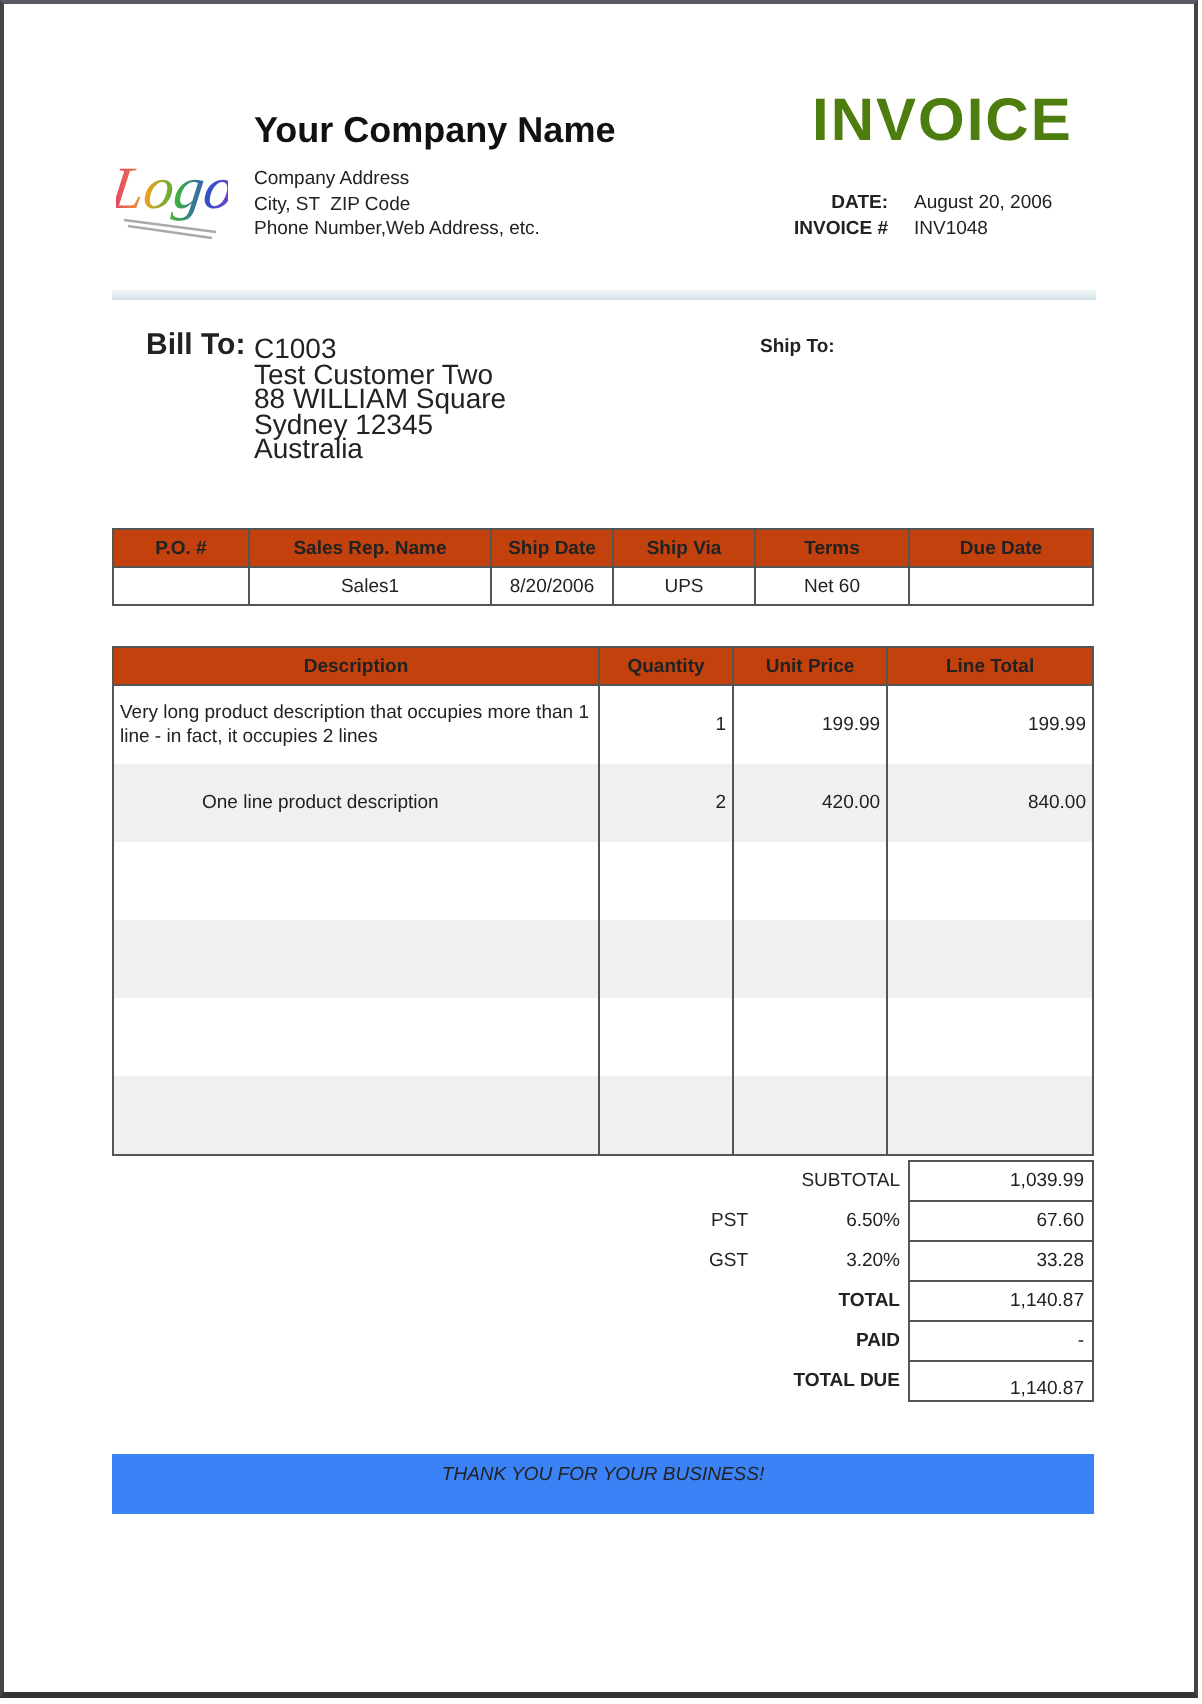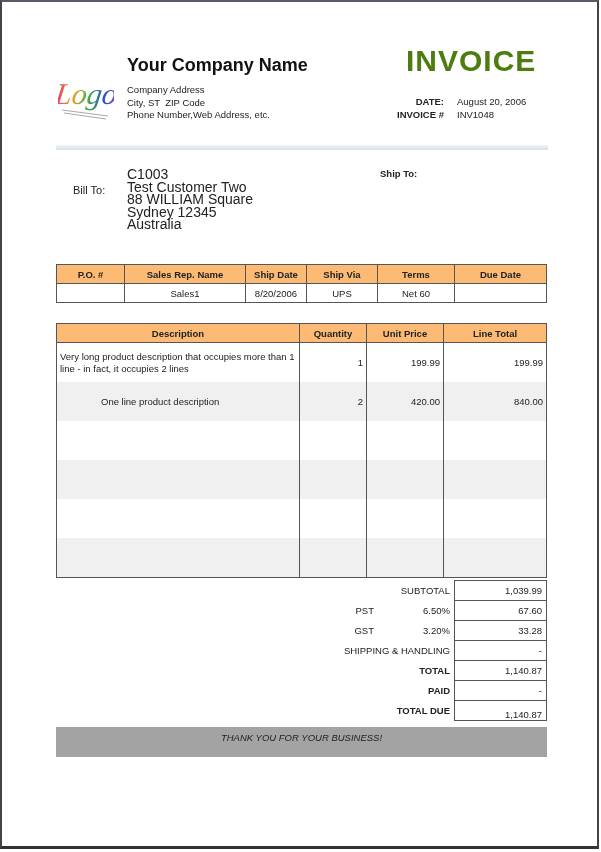--- a/index.html
+++ b/index.html
@@ -9,40 +9,40 @@
            border-top:2px solid #5a5a66; border-left:2px solid #444; border-right:2px solid #444; border-bottom:3px solid #333; box-sizing:border-box; }
   .abs { position:absolute; }
   .logo { left:58px; top:62px; width:56px; height:62px; }
   .company { left:127px; top:55px; font-size:18px; font-weight:bold; color:#111; }
   .addr { left:127px; top:84px; font-size:9.5px; line-height:12.6px; color:#222; }
   .invoice-title { left:406px; top:44px; font-size:30px; font-weight:bold; color:#4d7c0f; letter-spacing:1px; }
   .meta-label { font-size:9.5px; font-weight:bold; text-align:right; width:90px; }
   .meta-val { font-size:9.5px; }
   .divider { left:56px; top:145px; width:492px; height:4px;
              background:linear-gradient(#e9f0f4,#d6e3ea); border-top:1px solid #eef3f6; }
-  .billlabel { left:73px; top:184px; font-size:11px; font-weight:normal; }
+  .billlabel { left:73px; top:164px; font-size:15px; font-weight:bold; }
   .billto { left:127px; top:168px; font-size:14px; line-height:12.6px; }
   .shiplabel { left:380px; top:168px; font-size:9.5px; font-weight:bold; }
   table { border-collapse:collapse; position:absolute; font-size:9.5px; }
-  th { background:#fdba74; font-weight:bold; border:1px solid #555; height:18px; padding:0; }
+  th { background:#c2410c; font-weight:bold; border:1px solid #555; height:18px; padding:0; }
   td { border:1px solid #555; padding:0 3px; }
   .order { left:56px; top:264px; width:491px; }
   .order td { height:18px; text-align:center; }
   .items { left:56px; top:323px; width:491px; }
   .items td { border-top:none; border-bottom:none; height:39px; vertical-align:middle; }
   .items tr.shade td { background:#f0f0f0;padding-left:44px; }
   .items tr.last td { border-bottom:1px solid #555; }
   .num { text-align:right; }
   .desc { text-align:left; line-height:12px; }
   .totals { left:300px; top:580px; width:247px; }
   .totals td { border:none; height:19px; font-size:9.5px; padding:0 4px; }
   .totals td.box { border:1px solid #555; text-align:right; width:83px; }
   .tl { text-align:right; }
   .bold { font-weight:bold; }
-  .thanks { left:56px; top:727px; width:491px; height:30px; background:#a3a3a3;
+  .thanks { left:56px; top:727px; width:491px; height:30px; background:#3b82f6;
             font-size:9.5px; font-style:italic; text-align:center; line-height:22px; }
 </style>
 </head>
 <body>
 
 <div class="frame"></div>
 
 <svg class="abs logo" viewBox="0 0 56 62">
   <defs>
     <linearGradient id="rb" x1="0" y1="0" x2="1" y2="0">
@@ -160,24 +160,20 @@
     <td class="tl" style="width:70px">PST</td>
     <td class="tl">6.50%</td>
     <td class="box">67.60</td>
   </tr>
   <tr>
     <td class="tl">GST</td>
     <td class="tl">3.20%</td>
     <td class="box">33.28</td>
   </tr>
   <tr>
-    <td colspan="2" class="tl">SHIPPING &amp; HANDLING</td>
-    <td class="box">-</td>
-  </tr>
-  <tr>
     <td colspan="2" class="tl bold">TOTAL</td>
     <td class="box">1,140.87</td>
   </tr>
   <tr>
     <td colspan="2" class="tl bold">PAID</td>
     <td class="box">-</td>
   </tr>
   <tr>
     <td colspan="2" class="tl bold">TOTAL DUE</td>
     <td class="box" style="vertical-align:bottom">1,140.87</td>

